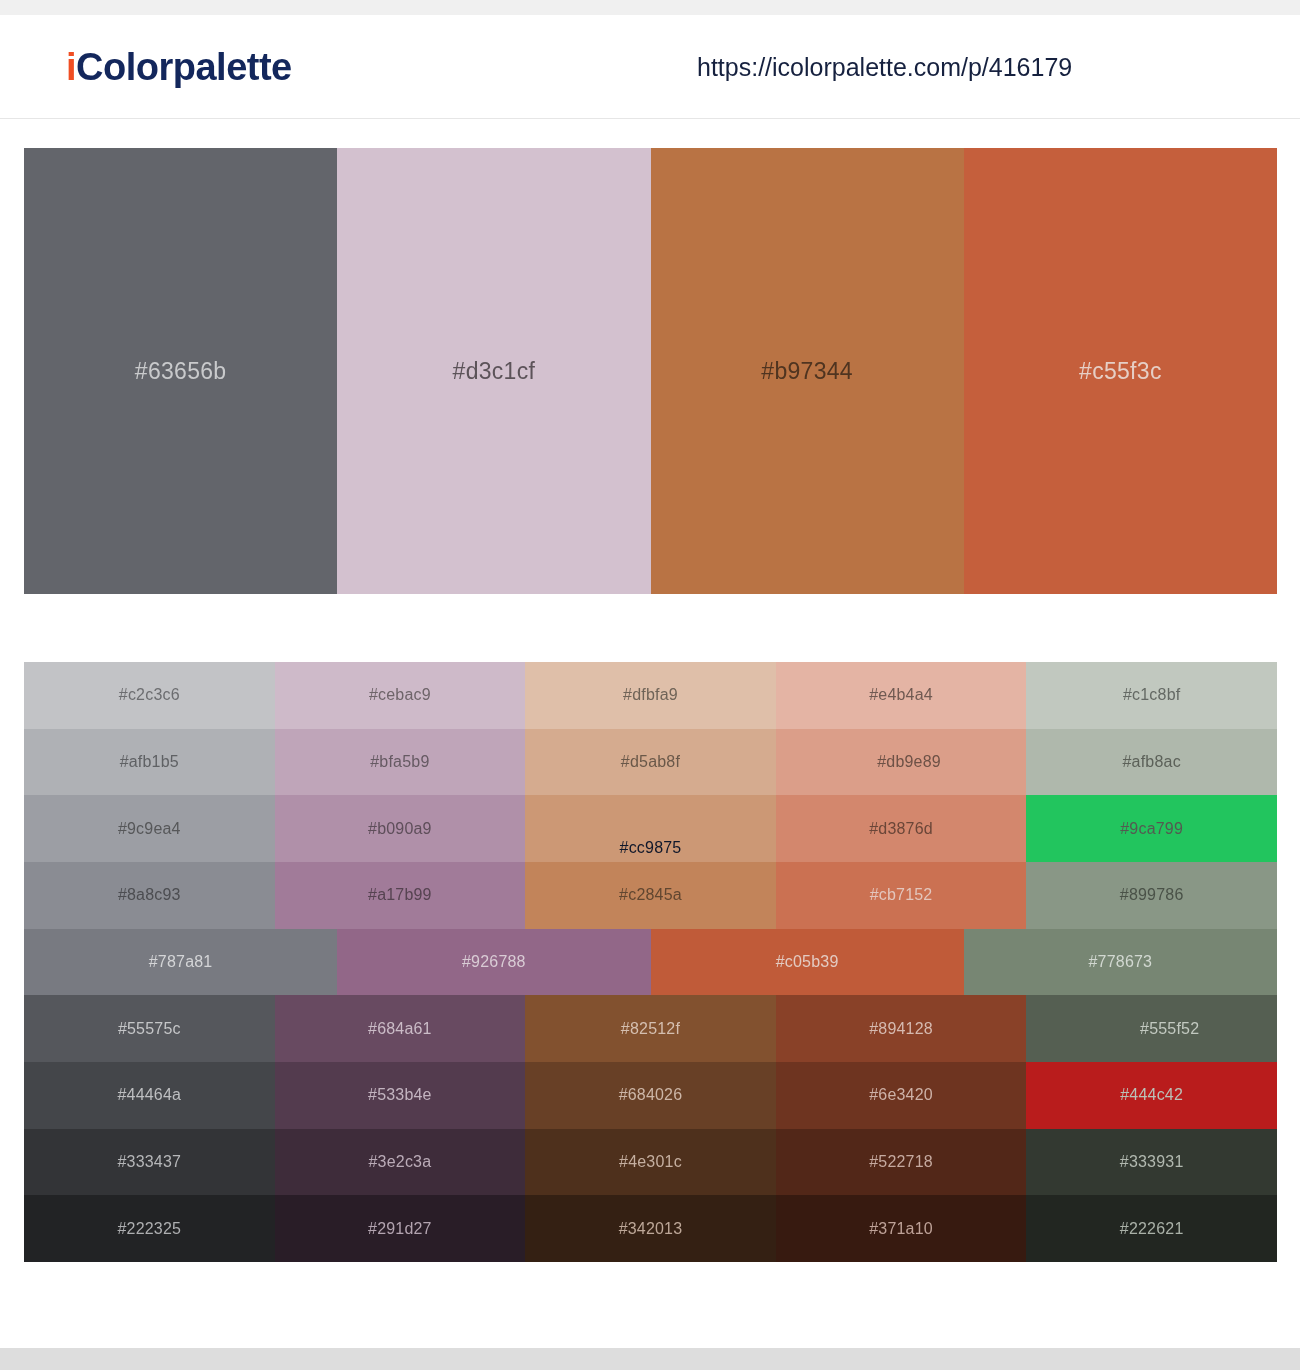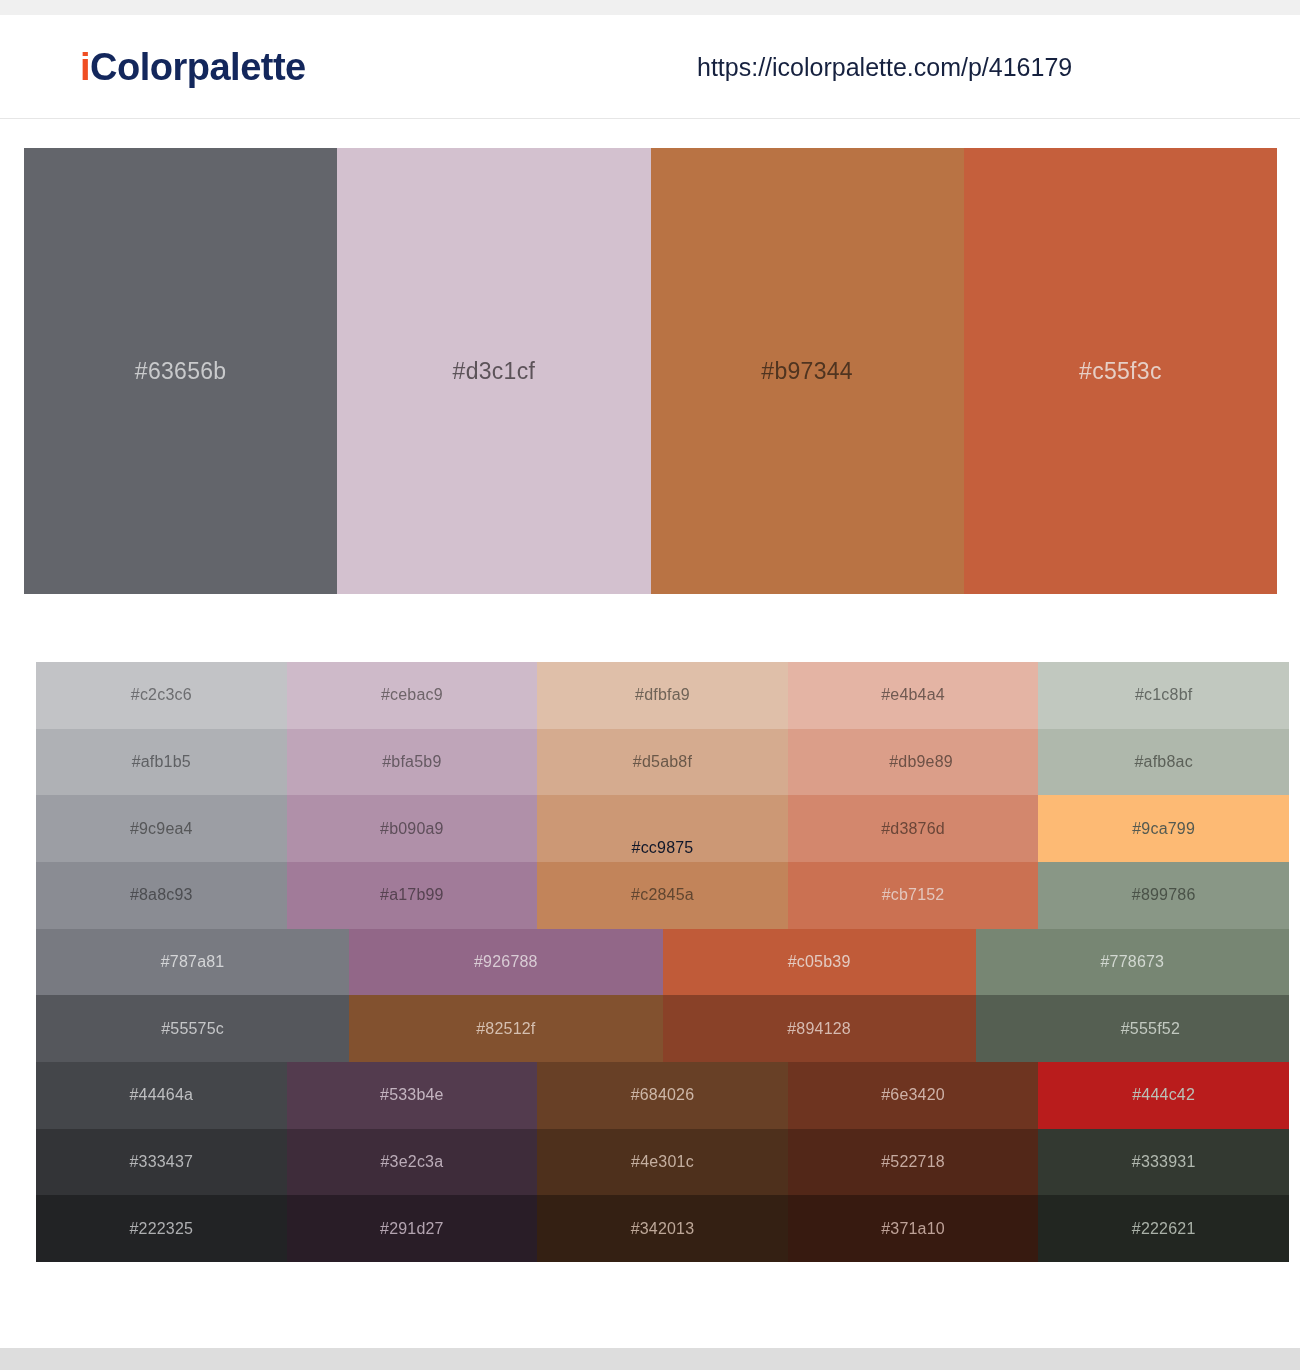--- a/index.html
+++ b/index.html
@@ -33,21 +33,21 @@
     position: absolute;
     top: 15px; left: 0;
     width: 1300px;
     height: 104px;
     background: #ffffff;
     border-bottom: 1px solid #e6e6e6;
   }
 
   .brand {
     position: absolute;
-    left: 80px;
+    left: 66px;
     top: 50%;
     transform: translateY(-50%);
     font-size: 38px;
     font-weight: bold;
     letter-spacing: -0.5px;
     white-space: nowrap;
     line-height: 1;
   }
   .brand .brand-i { color: #f04e23; }
   .brand .brand-rest { color: #13275c; }
@@ -83,21 +83,21 @@
 
   .palette-swatch .hex {
     font-size: 23px;
     letter-spacing: 0.3px;
     white-space: nowrap;
   }
 
   
   .shades-grid {
     position: absolute;
-    left: 36px;
+    left: 24px;
     top: 662px;
     width: 1253px;
     height: 600px;
     display: flex;
     flex-direction: column;
   }
 
   .shade-row {
     flex: 1 1 0;
     display: flex;
@@ -196,21 +196,21 @@
         </div>
         <div class="shade-cell" style="background: rgb(176, 144, 169);">
           <span class="hex" style="color: rgb(94, 78, 90);">#b090a9</span>
         </div>
         <div class="shade-cell" style="background: rgb(204, 152, 117);">
           <span class="hex" style="color: #0f172a; margin-top: 38px;">#cc9875</span>
         </div>
         <div class="shade-cell" style="background: rgb(211, 135, 109);">
           <span class="hex" style="color: rgb(107, 70, 56);">#d3876d</span>
         </div>
-        <div class="shade-cell" style="background: #fdba74;">
+        <div class="shade-cell" style="background: #22c55e;">
           <span class="hex" style="color: rgb(84, 90, 81);">#9ca799</span>
         </div>
       </div>
       <div class="shade-row">
         <div class="shade-cell" style="background: rgb(138, 140, 147);">
           <span class="hex" style="color: rgb(76, 77, 81);">#8a8c93</span>
         </div>
         <div class="shade-cell" style="background: rgb(161, 123, 153);">
           <span class="hex" style="color: rgb(86, 67, 81);">#a17b99</span>
         </div>
@@ -235,20 +235,23 @@
           <span class="hex" style="color: rgb(227, 203, 194);">#c05b39</span>
         </div>
         <div class="shade-cell" style="background: rgb(119, 134, 115);">
           <span class="hex" style="color: rgb(210, 216, 209);">#778673</span>
         </div>
       </div>
       <div class="shade-row">
         <div class="shade-cell" style="background: rgb(85, 87, 92);">
           <span class="hex" style="color: rgb(197, 198, 200);">#55575c</span>
         </div>
+        <div class="shade-cell" style="background: rgb(104, 74, 97);">
+          <span class="hex" style="color: rgb(203, 188, 199);">#684a61</span>
+        </div>
         <div class="shade-cell" style="background: rgb(130, 81, 47);">
           <span class="hex" style="color: rgb(213, 191, 176);">#82512f</span>
         </div>
         <div class="shade-cell" style="background: rgb(137, 65, 40);">
           <span class="hex" style="color: rgb(214, 186, 176);">#894128</span>
         </div>
         <div class="shade-cell" style="background: rgb(85, 95, 82);">
           <span class="hex" style="color: rgb(194, 201, 192); margin-left: 36px;">#555f52</span>
         </div>
       </div>

